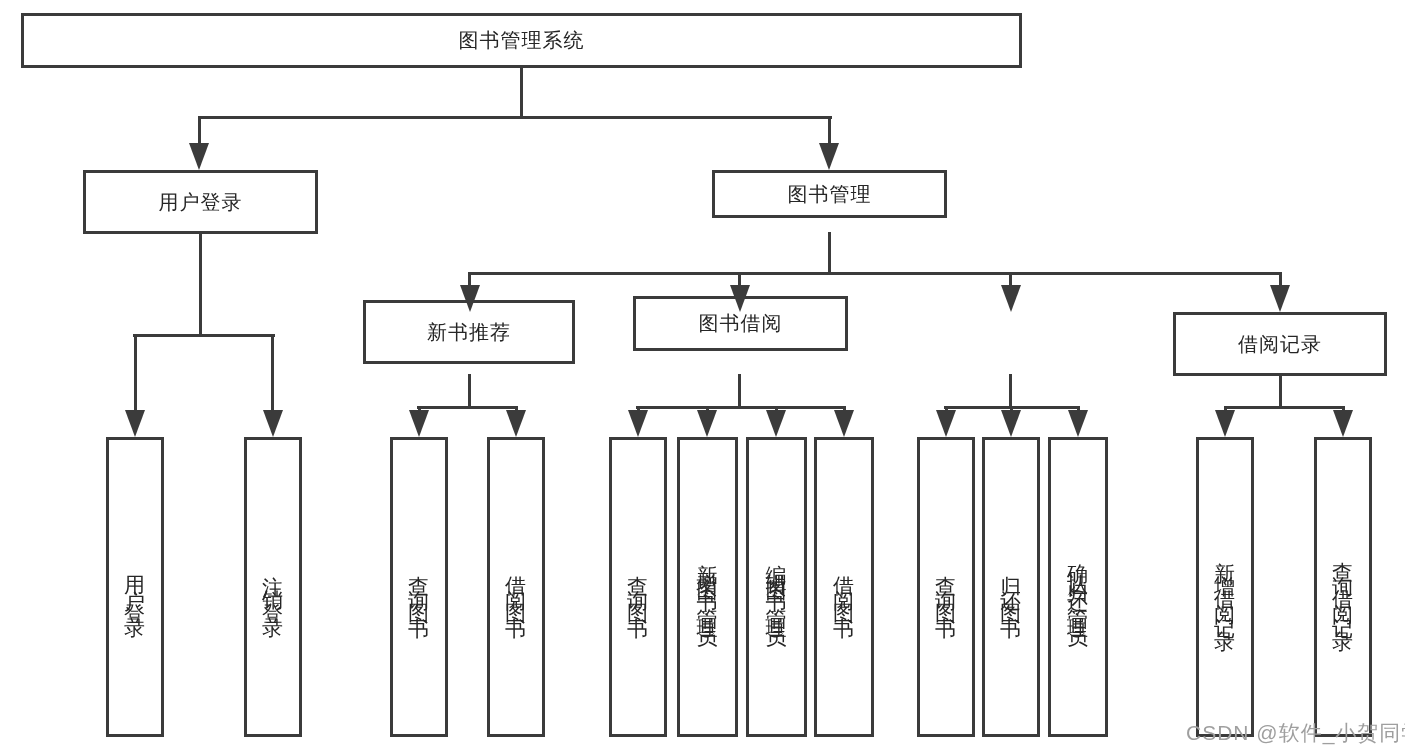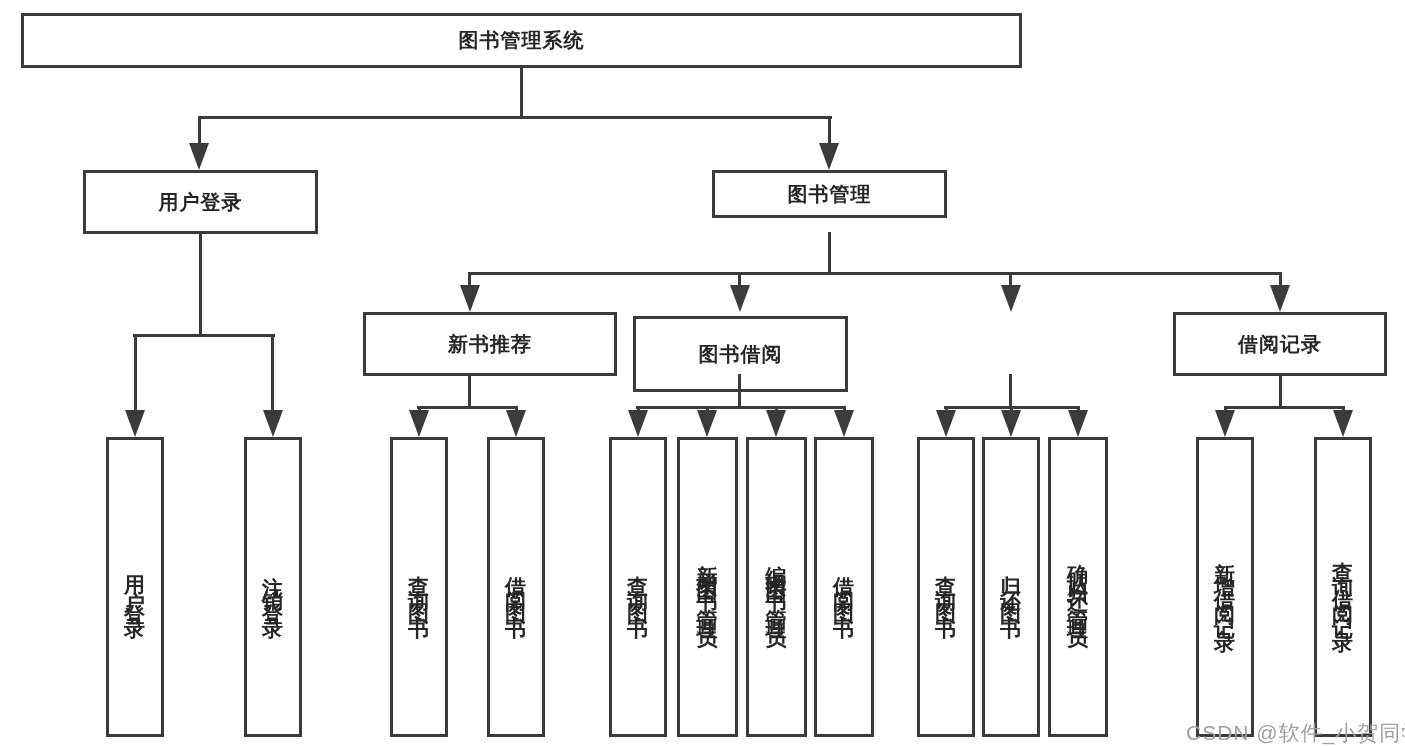--- a/index.html
+++ b/index.html
@@ -12,21 +12,21 @@
   .canvas{
     position:relative;width:1405px;height:747px;background:var(--bg);
     font-family:"Liberation Sans","DejaVu Sans",sans-serif;
     color:var(--text);overflow:hidden;
   }
   .node{
     position:absolute;background:#fff;border:3px solid var(--line);
     box-sizing:border-box;display:flex;align-items:center;justify-content:center;
   }
   .node .lbl{
-    font-size:20px;letter-spacing:1px;white-space:nowrap;color:var(--text);font-weight:bold;
+    font-size:20px;letter-spacing:1px;white-space:nowrap;color:var(--text);
   }
   .leaf .lbl{
     writing-mode:vertical-rl;text-orientation:mixed;
     font-size:21px;letter-spacing:14px;line-height:1;white-space:nowrap;
   }
   .leaf.tight .lbl{letter-spacing:9px;}
   .vl{position:absolute;width:3px;background:var(--line);}
   .hl{position:absolute;height:3px;background:var(--line);}
   .arw{
     position:absolute;width:0;height:0;
@@ -47,24 +47,24 @@
     <span class="lbl">图书管理系统</span>
   </div>
 
   <div class="node" style="left:83px;top:170px;width:235px;height:64px">
     <span class="lbl">用户登录</span>
   </div>
   <div class="node" style="left:712px;top:170px;width:235px;height:48px">
     <span class="lbl">图书管理</span>
   </div>
 
-  <div class="node" style="left:363px;top:312px;width:254px;height:64px">
+  <div class="node" style="left:363px;top:300px;width:212px;height:64px">
     <span class="lbl">新书推荐</span>
   </div>
-  <div class="node" style="left:633px;top:316px;width:215px;height:76px">
+  <div class="node" style="left:633px;top:296px;width:215px;height:55px">
     <span class="lbl">图书借阅</span>
   </div>
   <div class="node" style="left:1173px;top:312px;width:214px;height:64px">
     <span class="lbl">借阅记录</span>
   </div>
 
   <div class="node leaf" style="left:106px;top:437px;width:58px;height:300px">
     <span class="lbl">用户登录</span>
   </div>
   <div class="node leaf" style="left:244px;top:437px;width:58px;height:300px">

